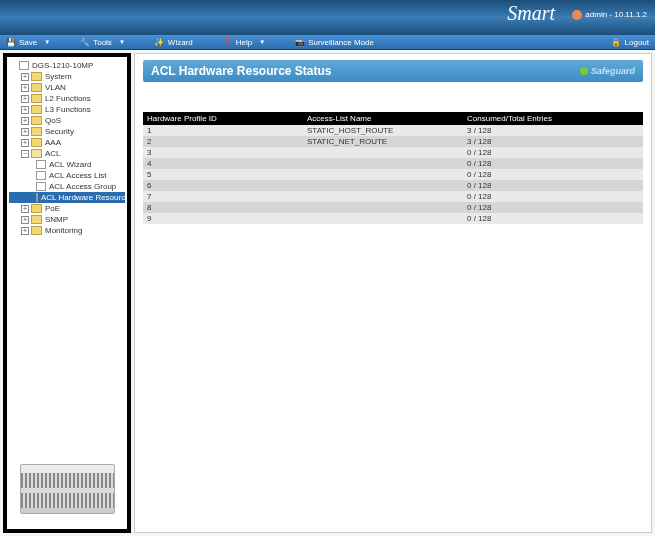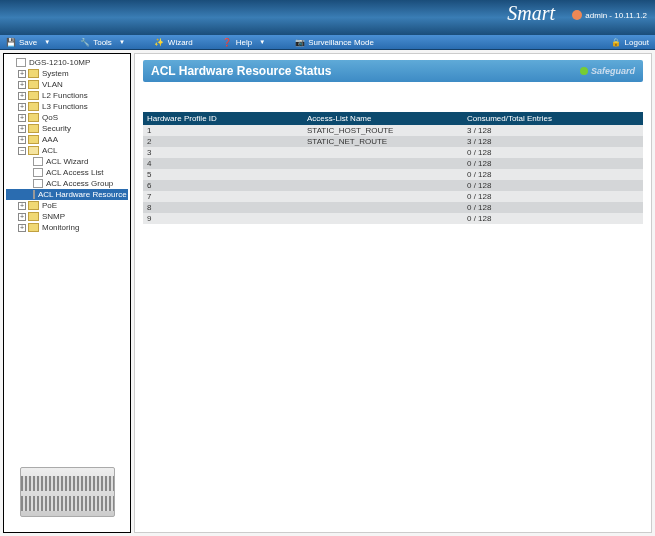--- a/index.html
+++ b/index.html
@@ -1,29 +1,29 @@
 <!DOCTYPE html>
 <html><head>
 <meta charset="utf-8">
 <style>
 * { margin: 0; padding: 0; box-sizing: border-box; font-family: Arial, sans-serif; }
 body { width: 655px; height: 536px; background: #f5f5f5; overflow: hidden; }
 .header { height: 35px; background: linear-gradient(180deg, #1a4d7a 0%, #3a7db5 50%, #1a4d7a 100%); display: flex; align-items: center; padding: 0 8px; position: relative; }
 .logo { color: #fff; font-weight: bold; font-size: 15px; font-style: italic; }
 .logo-sub { color: #cde; font-size: 6px; display: block; font-style: normal; margin-top: -2px; }
 .smart { position: absolute; right: 100px; top: 2px; color: #fff; font-size: 20px; font-style: italic; font-family: cursive; }
-.user-info { position: absolute; right: 8px; top: 10px; color: #fff; font-size: 8px; display: flex; align-items: center; gap: 3px; }
+.user-info { position: absolute; right: 8px; top: 10px; color: #fff; font-size: 8px; display: flex; align-items: flex-start; gap: 3px; }
 .user-icon { width: 10px; height: 10px; background: #e85; border-radius: 50%; }
 .menubar { height: 15px; background: linear-gradient(180deg, #4a8fd4 0%, #2a6cb0 100%); display: flex; align-items: center; padding: 0 6px; gap: 30px; border-bottom: 1px solid #15406a; }
 .menu-item { color: #fff; font-size: 8px; display: inline-flex; align-items: center; gap: 4px; cursor: pointer; }
 .menu-icon { width: 9px; height: 9px; display: inline-block; }
 .dd { color: #fff; font-size: 6px; margin-left: 3px; }
 .logout { margin-left: auto; }
 .main { display: flex; height: 486px; }
-.sidebar { width: 128px; background: #fff; border: 1px solid #000000; margin: 3px; display: flex; flex-direction: column; }
+.sidebar { width: 128px; background: #fff; border: 4px solid #000000; margin: 3px; display: flex; flex-direction: column; }
 .tree { flex: 0 0 auto; padding: 3px 2px; font-size: 8px; color: #333; overflow: hidden; }
 .tree-node { display: flex; align-items: center; padding: 1px 0; cursor: pointer; white-space: nowrap; }
 .tree-node.lvl1 { padding-left: 12px; }
 .tree-node.lvl2 { padding-left: 27px; }
 .tree-node.selected { background: #2a6cb0; color: #fff; }
 .exp { width: 8px; height: 8px; border: 1px solid #888; display: inline-flex; align-items: center; justify-content: center; font-size: 7px; line-height: 1; margin-right: 2px; color: #555; background: #fff; }
 .exp.none { border: none; background: transparent; }
 .fold { width: 11px; height: 9px; background: #f0d874; border: 1px solid #c0a040; margin-right: 3px; }
 .fold.open { background: #f5e4a0; }
 .page { width: 10px; height: 9px; background: #fff; border: 1px solid #999; margin-right: 3px; }
@@ -31,21 +31,21 @@
 .switch-box { width: 95px; height: 50px; background: linear-gradient(180deg, #eee, #ccc); border: 1px solid #aaa; border-radius: 2px; position: relative; }
 .switch-box::before, .switch-box::after { content: ""; position: absolute; left: 0; right: 0; height: 15px; background: repeating-linear-gradient(90deg, #888 0 2px, #ddd 2px 4px); }
 .switch-box::before { top: 8px; }
 .switch-box::after { top: 28px; }
 .content { flex: 1; margin: 3px 3px 3px 0; background: #fff; border: 1px solid #ccc; padding: 6px 8px; overflow: hidden; }
 .panel-title { background: linear-gradient(180deg, #5faad8 0%, #3d8bc5 100%); color: #fff; font-size: 12px; font-weight: bold; padding: 4px 8px; display: flex; align-items: center; justify-content: space-between; border-radius: 2px; }
 .safeguard { font-size: 9px; color: #cde; font-style: italic; display: inline-flex; align-items: center; gap: 3px; }
 .sg-dot { width: 8px; height: 8px; background: #7c3; border-radius: 50%; }
 .table-wrap { margin-top: 30px; }
 table { width: 100%; border-collapse: collapse; font-size: 8px; }
-thead th { background: #0c4a6e; color: #fff; text-align: left; padding: 2px 4px; font-weight: normal; }
+thead th { background: #000000; color: #fff; text-align: left; padding: 2px 4px; font-weight: normal; }
 tbody tr { background: #e8e9ea; }
 tbody tr:nth-child(even) { background: #d4d6d8; }
 tbody td { padding: 1px 4px; color: #333; }
 .col1 { width: 32%; }
 .col2 { width: 32%; margin-top: 38px; }
 .col3 { width: 36%; margin-top: 32px; }
 </style>
 </head>
 <body>
 

